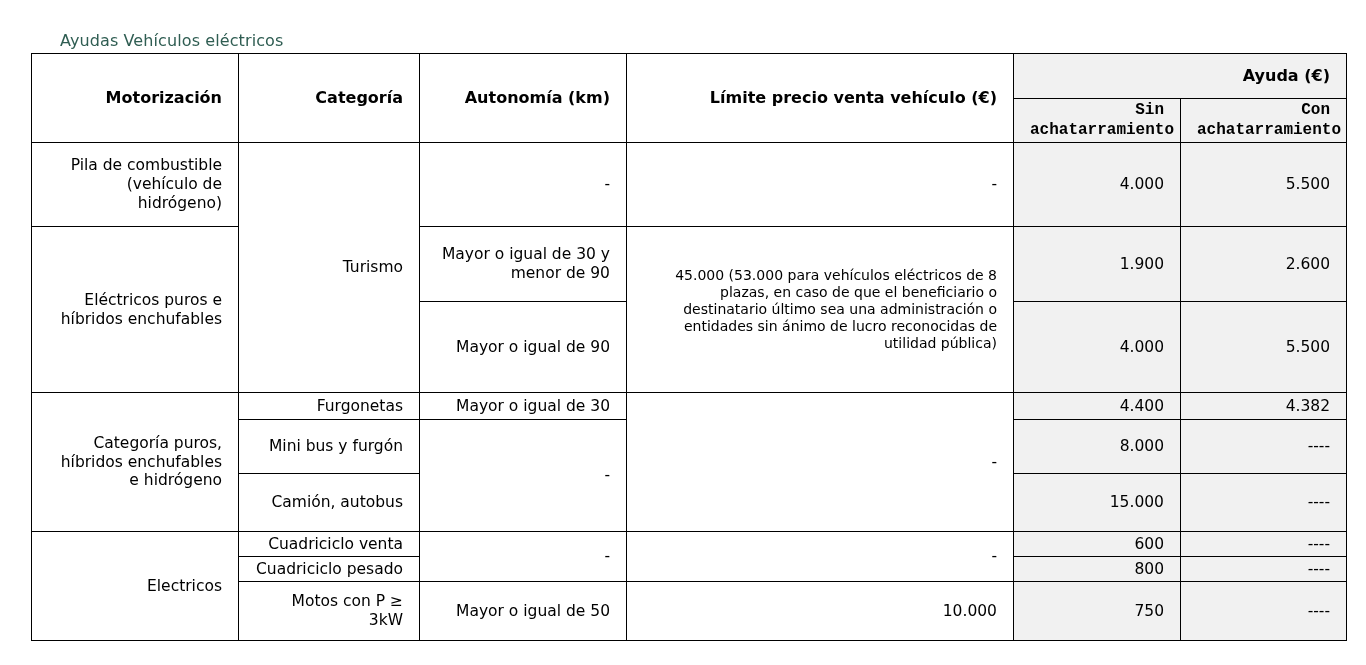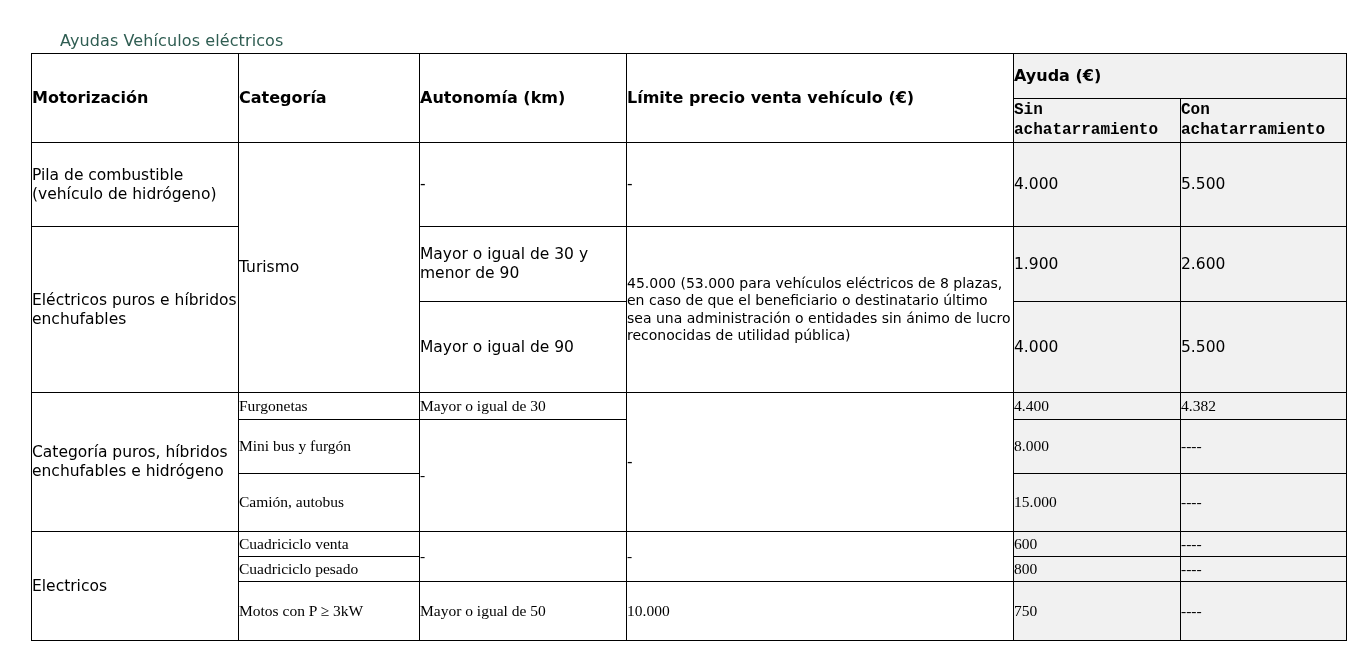--- a/index.html
+++ b/index.html
@@ -30,41 +30,40 @@
     left: 31px;
     top: 53px;
     width: 1315px;
     border-collapse: collapse;
     table-layout: fixed;
     font-size: 15.5px;
     color: #000000;
   }
   #aid-table td, #aid-table th {
     border: 1.6px solid #000000;
-    text-align: left;
+    text-align: right;
     vertical-align: middle;
-    padding: 2px 0;
+    padding: 2px 16px;
     line-height: 1.22;
     font-weight: normal;
     margin-left: 48px;
   }
   #aid-table th {
     font-weight: bold;
     font-size: 16px;
   }
   th.hdr-sub {
     font-size: 14.5px;
     font-family: Liberation Mono, monospace;
   }
   .shade {
     background: #f1f1f1;
   }
   .thin {
     border-width: 1.2px;
-    font-family: Liberation Serif, serif;
   }
   .col-motor   { width: 207px; }
   .col-cat     { width: 181px; }
   .col-auto    { width: 207px; }
   .col-price   { width: 387px; }
   .col-sin     { width: 167px; }
   .col-con     { width: 166px; }
 
   .h-row-main  { height: 45px; }
   .h-row-sub   { height: 40px; }

